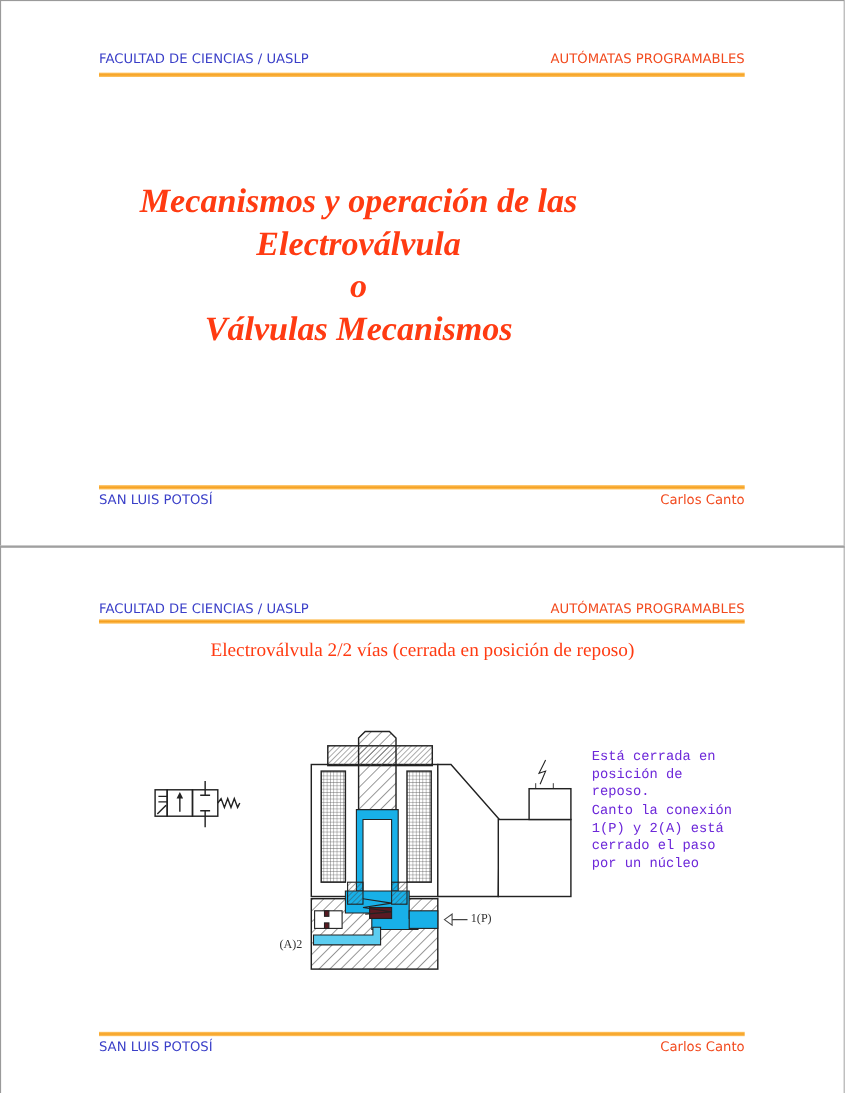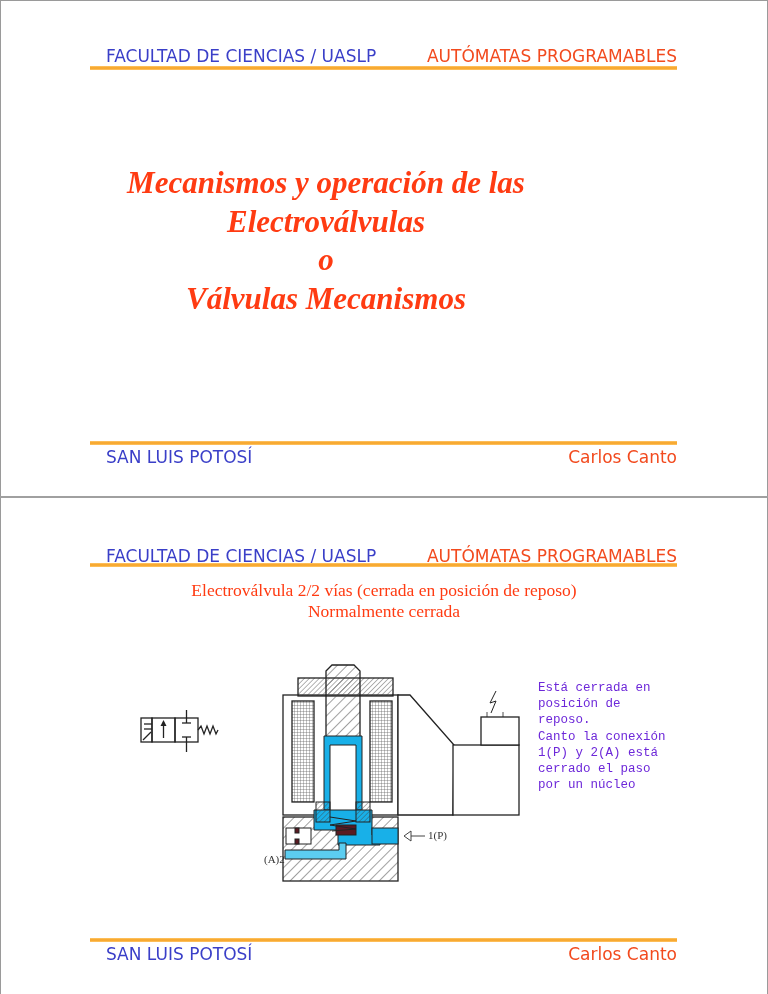--- a/index.html
+++ b/index.html
@@ -1,21 +1,21 @@
 <!DOCTYPE html>
 <html><head>
 <meta charset="utf-8">
 <style>
   html, body { margin:0; padding:0; background:#ffffff; }
   body { width:768px; height:994px; position:relative; overflow:hidden; font-family:"Liberation Sans", sans-serif; }
   .slide { position:absolute; left:0; width:766px; border:1px solid #9a9a9a; background:#fff; box-sizing:content-box; }
   #slide1 { top:0; height:495px; border-bottom:1px solid #9a9a9a; }
   #slide2 { top:496px; height:496px; border-top:2px solid #a0a0a0; }
   .hdr-left, .hdr-right, .ftr-left, .ftr-right {
-    position:absolute; font-family:"DejaVu Sans", sans-serif; font-size:17px; letter-spacing:0; white-space:nowrap;margin-left:16px;
+    position:absolute; font-family:"DejaVu Sans", sans-serif; font-size:12px; letter-spacing:0; white-space:nowrap;
   }
   .hdr-left, .ftr-left { left:90px; color:#3a3fc8; }
   .hdr-right, .ftr-right { right:91px; color:#f24a1e; }
   .rule { position:absolute; left:90px; width:587px; height:4px;
           background:linear-gradient(#ffc76a, #f5a020 50%, #ffc76a); }
   .title-block { position:absolute; left:0; width:652px; text-align:center;
                  font-family:"Liberation Serif", serif; font-style:italic; font-weight:bold;
                  color:#ff3b12; font-size:31px; line-height:38.5px; }
   .sub-title { position:absolute; left:0; width:768px; text-align:center;
                font-family:"Liberation Serif", serif; color:#ff3b12; font-size:17.5px; line-height:21px; }
@@ -28,38 +28,37 @@
 <body>
 
 <div class="slide" id="slide1"></div>
 
 <div class="hdr-left" style="top:46px;">FACULTAD DE CIENCIAS / UASLP</div>
 <div class="hdr-right" style="top:46px;">AUTÓMATAS PROGRAMABLES</div>
 <div class="rule" style="top:66px;"></div>
 
 <div class="title-block" style="top:164px;">
   <div>Mecanismos y operación de las</div>
-  <div>Electroválvulas</div>
+  <div>Electroválvula</div>
   <div>o</div>
   <div>Válvulas Mecanismos</div>
 </div>
 
 <div class="rule" style="top:441px;"></div>
 <div class="ftr-left" style="top:447px;">SAN LUIS POTOSÍ</div>
 <div class="ftr-right" style="top:447px;">Carlos Canto</div>
 
 <div class="slide" id="slide2"></div>
 
 <div class="hdr-left" style="top:546px;">FACULTAD DE CIENCIAS / UASLP</div>
 <div class="hdr-right" style="top:546px;">AUTÓMATAS PROGRAMABLES</div>
 <div class="rule" style="top:563px;"></div>
 
 <div class="sub-title" style="top:580px;">
   <div>Electroválvula 2/2 vías (cerrada en posición de reposo)</div>
-  <div>Normalmente cerrada</div>
 </div>
 
 <svg style="left:140px;top:708px;" width="95" height="48" viewBox="0 0 95 48">
   <g stroke="#222" stroke-width="1.3" fill="none">
 
     <rect x="1" y="10" width="11" height="24"></rect>
     <line x1="4" y1="16" x2="12" y2="16"></line>
     <line x1="4" y1="21" x2="12" y2="21"></line>
     <line x1="3" y1="32" x2="11" y2="24"></line>
 
@@ -133,21 +132,21 @@
 
   <polyline points="72,172 98,176 72,180 98,184 74,186" fill="none" stroke="#222" stroke-width="1"></polyline>
 
   <g stroke="#444" stroke-width="1" fill="none">
     <polygon points="146,191 153,186 153,196" fill="#fff"></polygon>
     <line x1="153" y1="191" x2="167" y2="191"></line>
   </g>
 </svg>
 
 <div class="diag-label" style="left:428px;top:829px;">1(P)</div>
-<div class="diag-label" style="left:264px;top:853px;">(A)2</div>
+<div class="diag-label" style="left:254px;top:853px;">(A)2</div>
 
 <div class="note">
   <div>Está cerrada en</div>
   <div>posición de</div>
   <div>reposo.</div>
   <div>Canto la conexión</div>
   <div>1(P) y 2(A) está</div>
   <div>cerrado el paso</div>
   <div>por un núcleo</div>
 </div>

